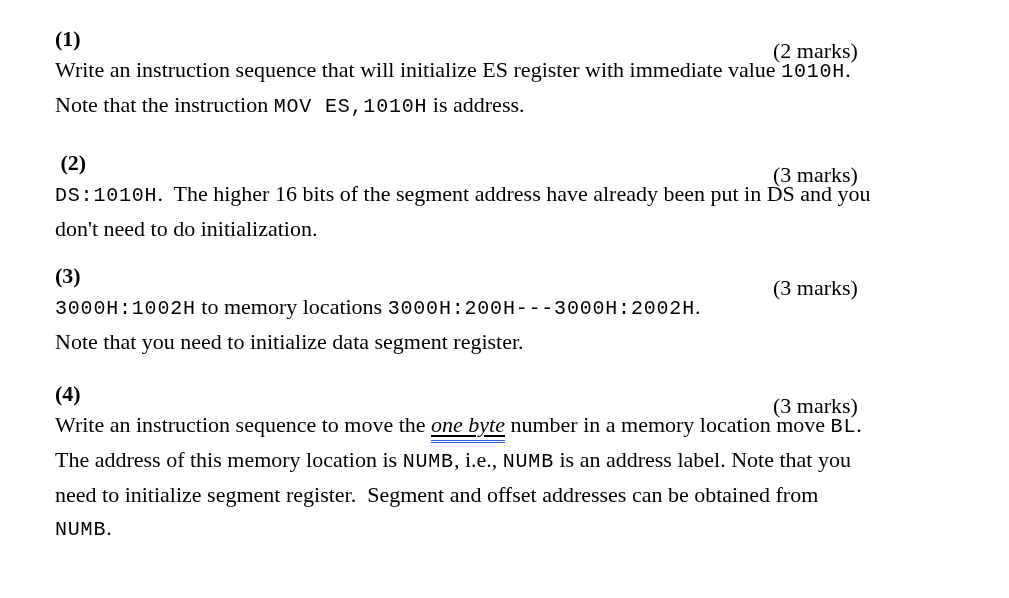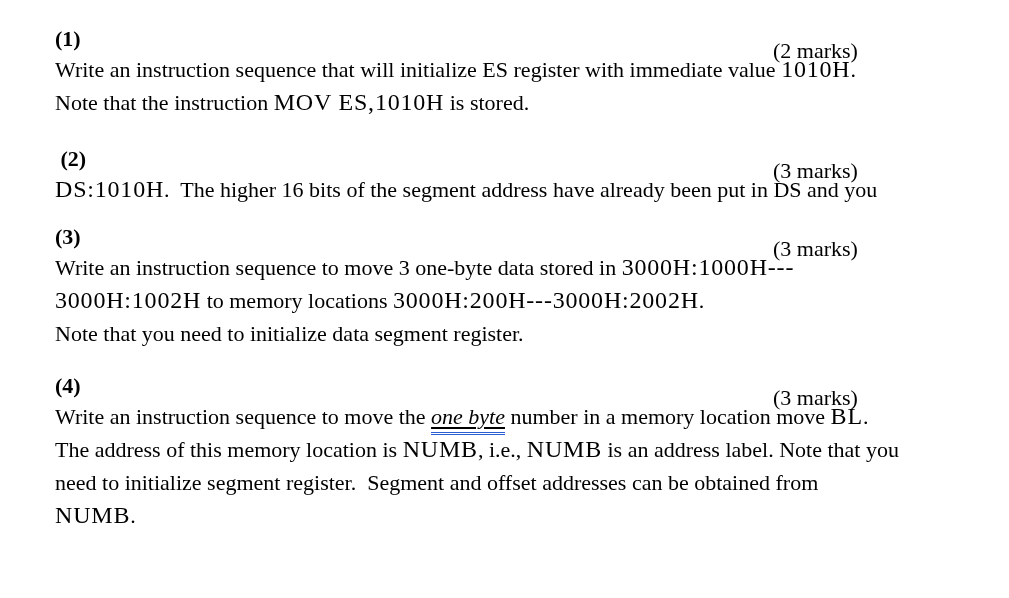--- a/index.html
+++ b/index.html
@@ -44,22 +44,22 @@
     top: 12px;
     font-weight: normal;
   }
   .line {
     font-size: 22px;
     line-height: 33px;
     white-space: pre;
   }
   .seg-text { }
   .seg-code {
-    font-family: Liberation Serif, serif;
-    font-size: 24px;
+    font-family: Liberation Mono, monospace;
+    font-size: 20px;
     letter-spacing: 0.8px;
     text-align: center;
   }
   .seg-underline {
     position: relative;
     text-decoration: underline;
     text-decoration-thickness: 1.5px;
     text-underline-offset: 3px;
     font-style: italic;
   }
@@ -73,29 +73,29 @@
   }
 </style>
 </head>
 <body style="background: rgb(255, 255, 255); color: rgb(0, 0, 0);">
 
 <div class="page">
   <div id="questions-root">
       <section class="question">
         <div class="q-header"><span class="q-num">(1)</span><span class="q-marks">(2 marks)</span></div>
         <div class="line"><span class="seg-text">Write an instruction sequence that will initialize ES register with immediate value </span><span class="seg-code">1010H</span><span class="seg-text">.</span></div>
-        <div class="line"><span class="seg-text">Note that the instruction </span><span class="seg-code">MOV ES,1010H</span><span class="seg-text"> is stored.</span></div>
+        <div class="line"><span class="seg-text">Note that the instruction </span><span class="seg-code">MOV ES,1010H</span><span class="seg-text"> is address.</span></div>
       </section>
       <section class="question">
         <div class="q-header"><span class="q-num"> (2)</span><span class="q-marks">(3 marks)</span></div>
         <div class="line"><span class="seg-code">DS:1010H</span><span class="seg-text">.  The higher 16 bits of the segment address have already been put in DS and you</span></div>
+        <div class="line"><span class="seg-text">don't need to do initialization.</span></div>
       </section>
       <section class="question">
         <div class="q-header"><span class="q-num">(3)</span><span class="q-marks">(3 marks)</span></div>
-        <div class="line"><span class="seg-text">Write an instruction sequence to move 3 one-byte data stored in </span><span class="seg-code">3000H:1000H---</span></div>
         <div class="line"><span class="seg-code">3000H:1002H</span><span class="seg-text"> to memory locations </span><span class="seg-code">3000H:200H---3000H:2002H</span><span class="seg-text">.</span></div>
         <div class="line"><span class="seg-text">Note that you need to initialize data segment register.</span></div>
       </section>
       <section class="question">
         <div class="q-header"><span class="q-num">(4)</span><span class="q-marks">(3 marks)</span></div>
         <div class="line"><span class="seg-text">Write an instruction sequence to move the </span><span class="seg-underline">one byte</span><span class="seg-text"> number in a memory location move </span><span class="seg-code">BL</span><span class="seg-text">.</span></div>
         <div class="line"><span class="seg-text">The address of this memory location is </span><span class="seg-code">NUMB</span><span class="seg-text">, i.e., </span><span class="seg-code">NUMB</span><span class="seg-text"> is an address label. Note that you</span></div>
         <div class="line"><span class="seg-text">need to initialize segment register.  Segment and offset addresses can be obtained from</span></div>
         <div class="line"><span class="seg-code">NUMB</span><span class="seg-text">.</span></div>
       </section>

